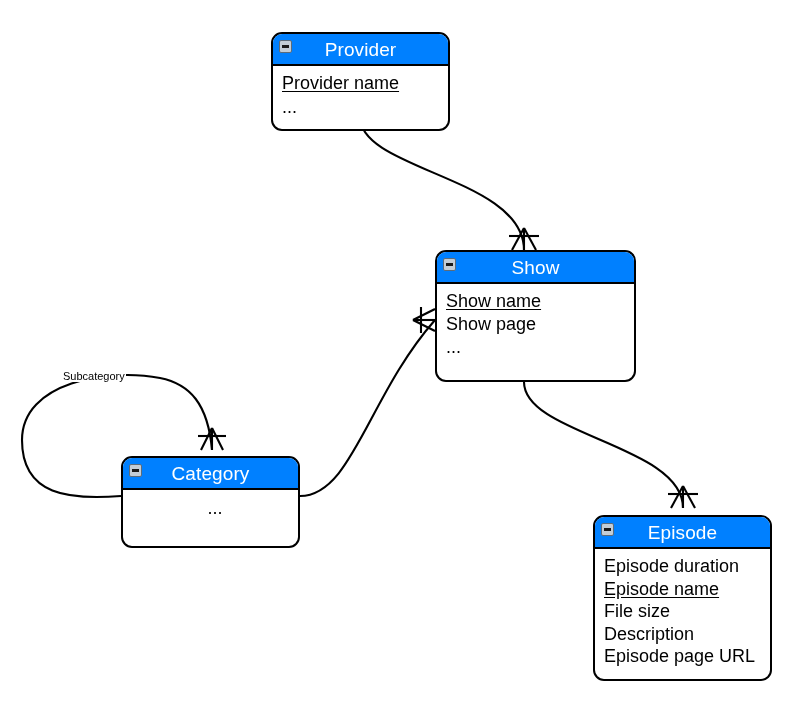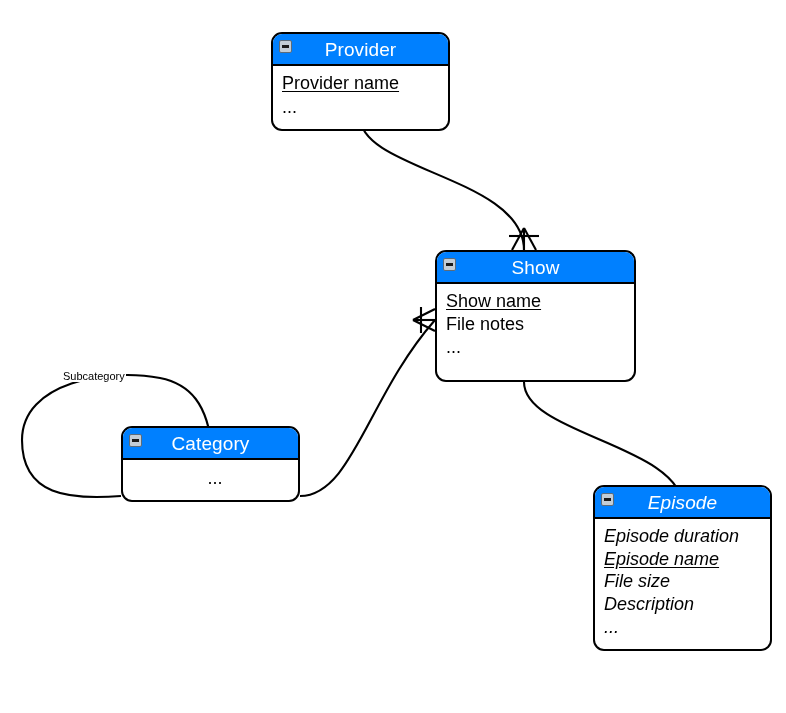--- a/index.html
+++ b/index.html
@@ -156,46 +156,47 @@
 
   <div class="entity" id="entity-show" style="left:435px; top:250px; width:201px; height:132px;">
     <div class="entity-header">
       <span class="collapse-icon">
           <span class="bar"></span>
         </span>
       <span class="entity-title">Show</span>
     </div>
     <div class="entity-body">
       <div class="attr pk">Show name</div>
-      <div class="attr">File notes</div>
-      <div class="attr ellipsis">...</div>
-    </div>
-  </div>
-
-  <div class="entity" id="entity-category" style="left:121px; top:426px; width:179px; height:76px;text-align:center;">
+      <div class="attr">Show page</div>
+      <div class="attr ellipsis">...</div>
+    </div>
+  </div>
+
+  <div class="entity" id="entity-category" style="left:121px; top:456px; width:179px; height:92px;text-align:center;">
     <div class="entity-header">
       <span class="collapse-icon">
           <span class="bar"></span>
         </span>
       <span class="entity-title">Category</span>
     </div>
     <div class="entity-body">
       <div class="attr ellipsis">...</div>
     </div>
   </div>
 
-  <div class="entity" id="entity-episode" style="left:593px; top:485px; width:179px; height:166px;font-style:italic;">
+  <div class="entity" id="entity-episode" style="left:593px; top:515px; width:179px; height:166px;">
     <div class="entity-header">
       <span class="collapse-icon">
           <span class="bar"></span>
         </span>
       <span class="entity-title">Episode</span>
     </div>
     <div class="entity-body">
       <div class="attr">Episode duration</div>
       <div class="attr pk">Episode name</div>
       <div class="attr">File size</div>
       <div class="attr">Description</div>
+      <div class="attr">Episode page URL</div>
       <div class="attr ellipsis">...</div>
     </div>
   </div>
 
 </div>
 
 </body></html>

